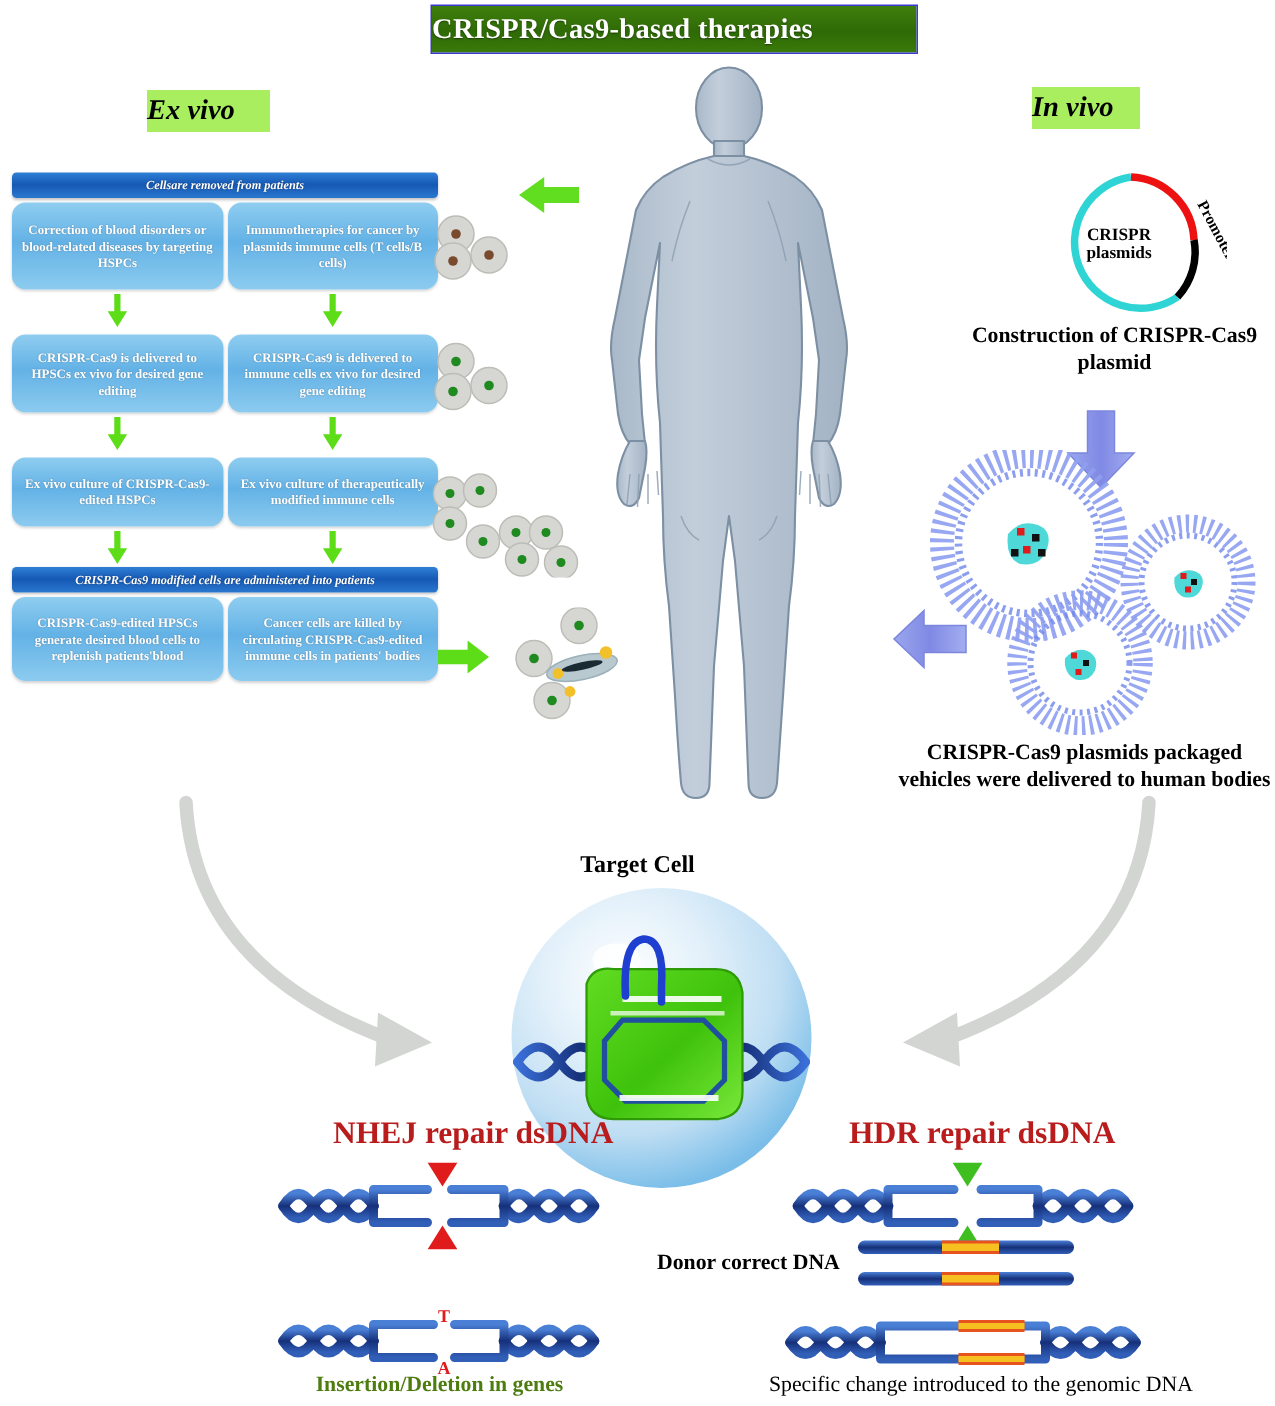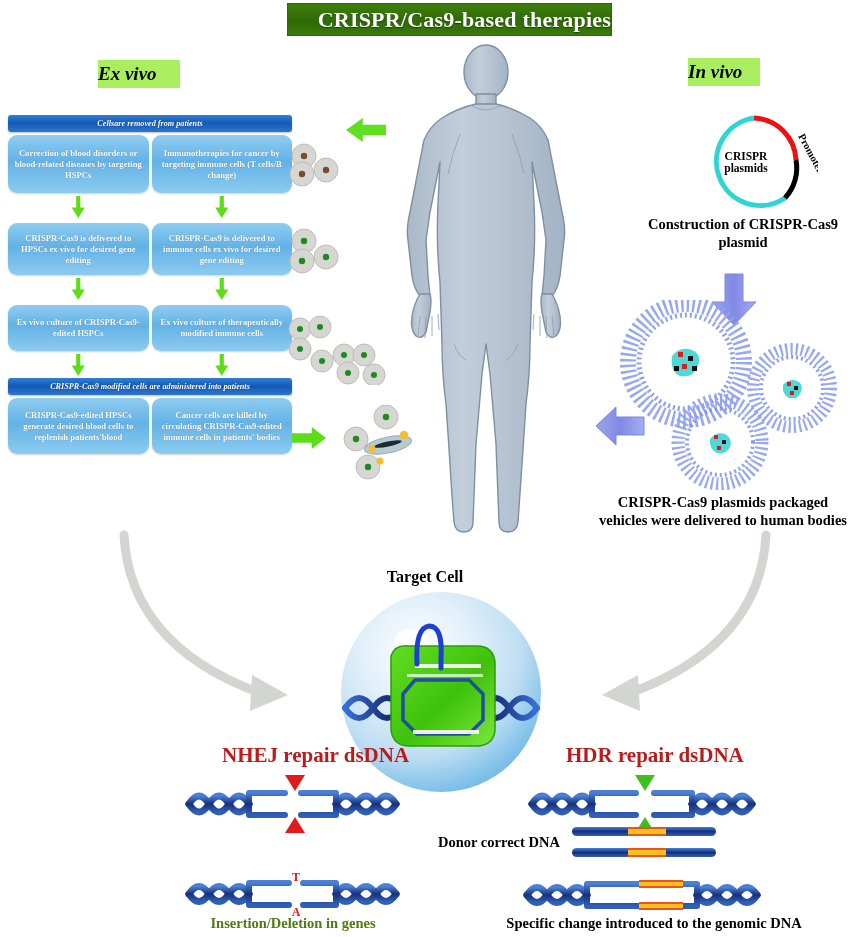--- a/index.html
+++ b/index.html
@@ -5,22 +5,22 @@
   html,body{margin:0;padding:0;background:#fff;}
   body{width:850px;height:937px;position:relative;overflow:hidden;
        font-family:"Liberation Serif",serif;}
   .abs{position:absolute;}
 
   
   #title-banner{
     left:287px;top:3px;width:323px;height:31px;
     background:linear-gradient(180deg,#3f7f0c 0%,#2f6a06 55%,#3a7a0a 100%);
     border:1px solid #3a3ad0;
-    display:flex;align-items:center;justify-content:flex-end;
-    color:#fff;font-weight:bold;font-size:22px;letter-spacing:.2px;
+    display:flex;align-items:center;justify-content:flex-start;
+    color:#fff;font-weight:bold;font-size:19px;letter-spacing:.2px;
     text-shadow:0 1px 1px rgba(0,0,0,.45);
   }
 
   
   .vivo-chip{
     background:#a8ee5f;color:#000;font-weight:bold;font-style:italic;
     font-size:19px;display:flex;align-items:center;justify-content:flex-start;
     height:28px;
   }
   #ex-vivo-chip{left:98px;top:60px;width:82px;}
@@ -94,21 +94,21 @@
   #nhej-dna1{left:185px;top:775px;width:215px;height:58px;}
   #nhej-dna2{left:185px;top:870px;width:215px;height:48px;}
   #nhej-cap{left:178px;top:915px;width:230px;text-align:center;
      font-weight:bold;font-size:14.5px;color:#4d7c0f;}
 
   #hdr-dna1{left:528px;top:775px;width:228px;height:58px;}
   #donor-label{left:438px;top:834px;font-weight:bold;font-size:14.5px;color:#000;}
   #donor-dna{left:570px;top:825px;width:148px;height:36px;}
   #hdr-dna2{left:523px;top:872px;width:238px;height:46px;}
   #hdr-cap{left:458px;top:915px;width:392px;text-align:center;
-     font-weight:bold;font-size:14.5px;color:#000;}
+     font-weight:normal;font-size:14.5px;color:#000;}
 </style>
 </head>
 <body>
 
 <div class="abs" id="title-banner">
   <span>CRISPR/Cas9-based therapies</span>
 </div>
 
 <div class="abs vivo-chip" id="ex-vivo-chip">
   <span>Ex vivo</span>
@@ -118,21 +118,21 @@
 
   <div class="hdr-bar">
     <span>Cellsare removed from patients</span>
   </div>
 
   <div class="row">
     <div class="cell h60">
       <span>Correction of blood disorders or blood-related diseases by targeting HSPCs</span>
     </div>
     <div class="cell h60">
-      <span>Immunotherapies for cancer by targeting immune cells (T cells/B change)</span>
+      <span>Immunotherapies for cancer by plasmids immune cells (T cells/B cells)</span>
     </div>
   </div>
 
   <div class="arrow-row">
     <div class="arrow-cell">
         <div class="g-arrow"></div>
       </div>
     <div class="arrow-cell">
         <div class="g-arrow"></div>
       </div>

